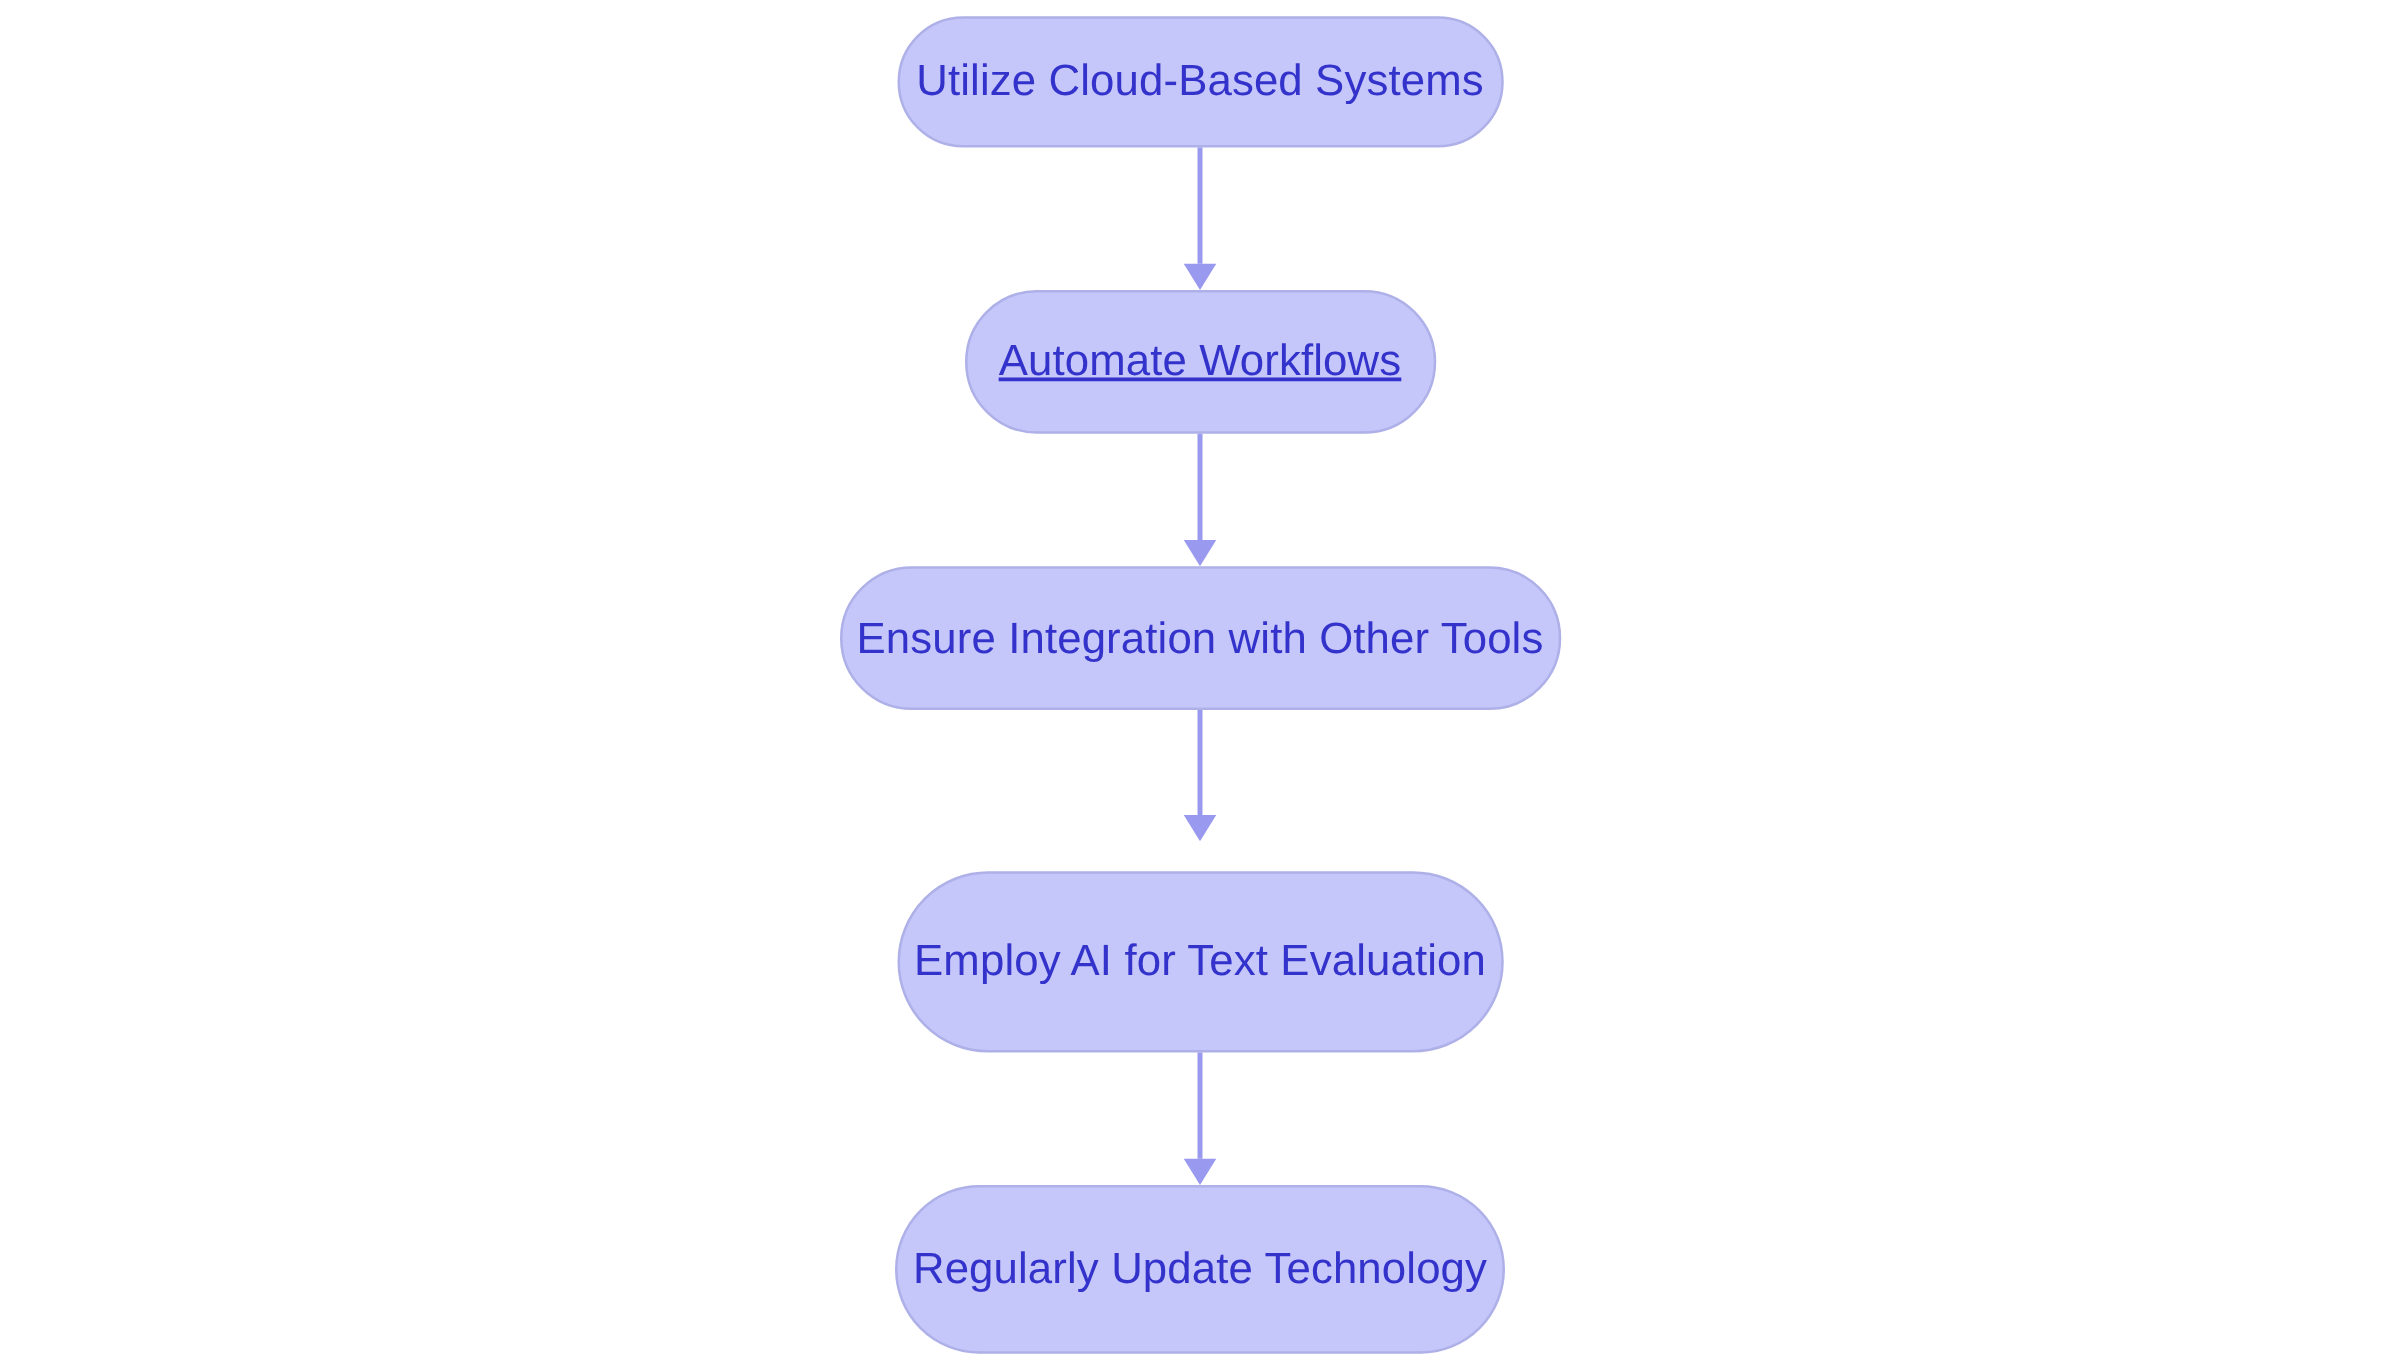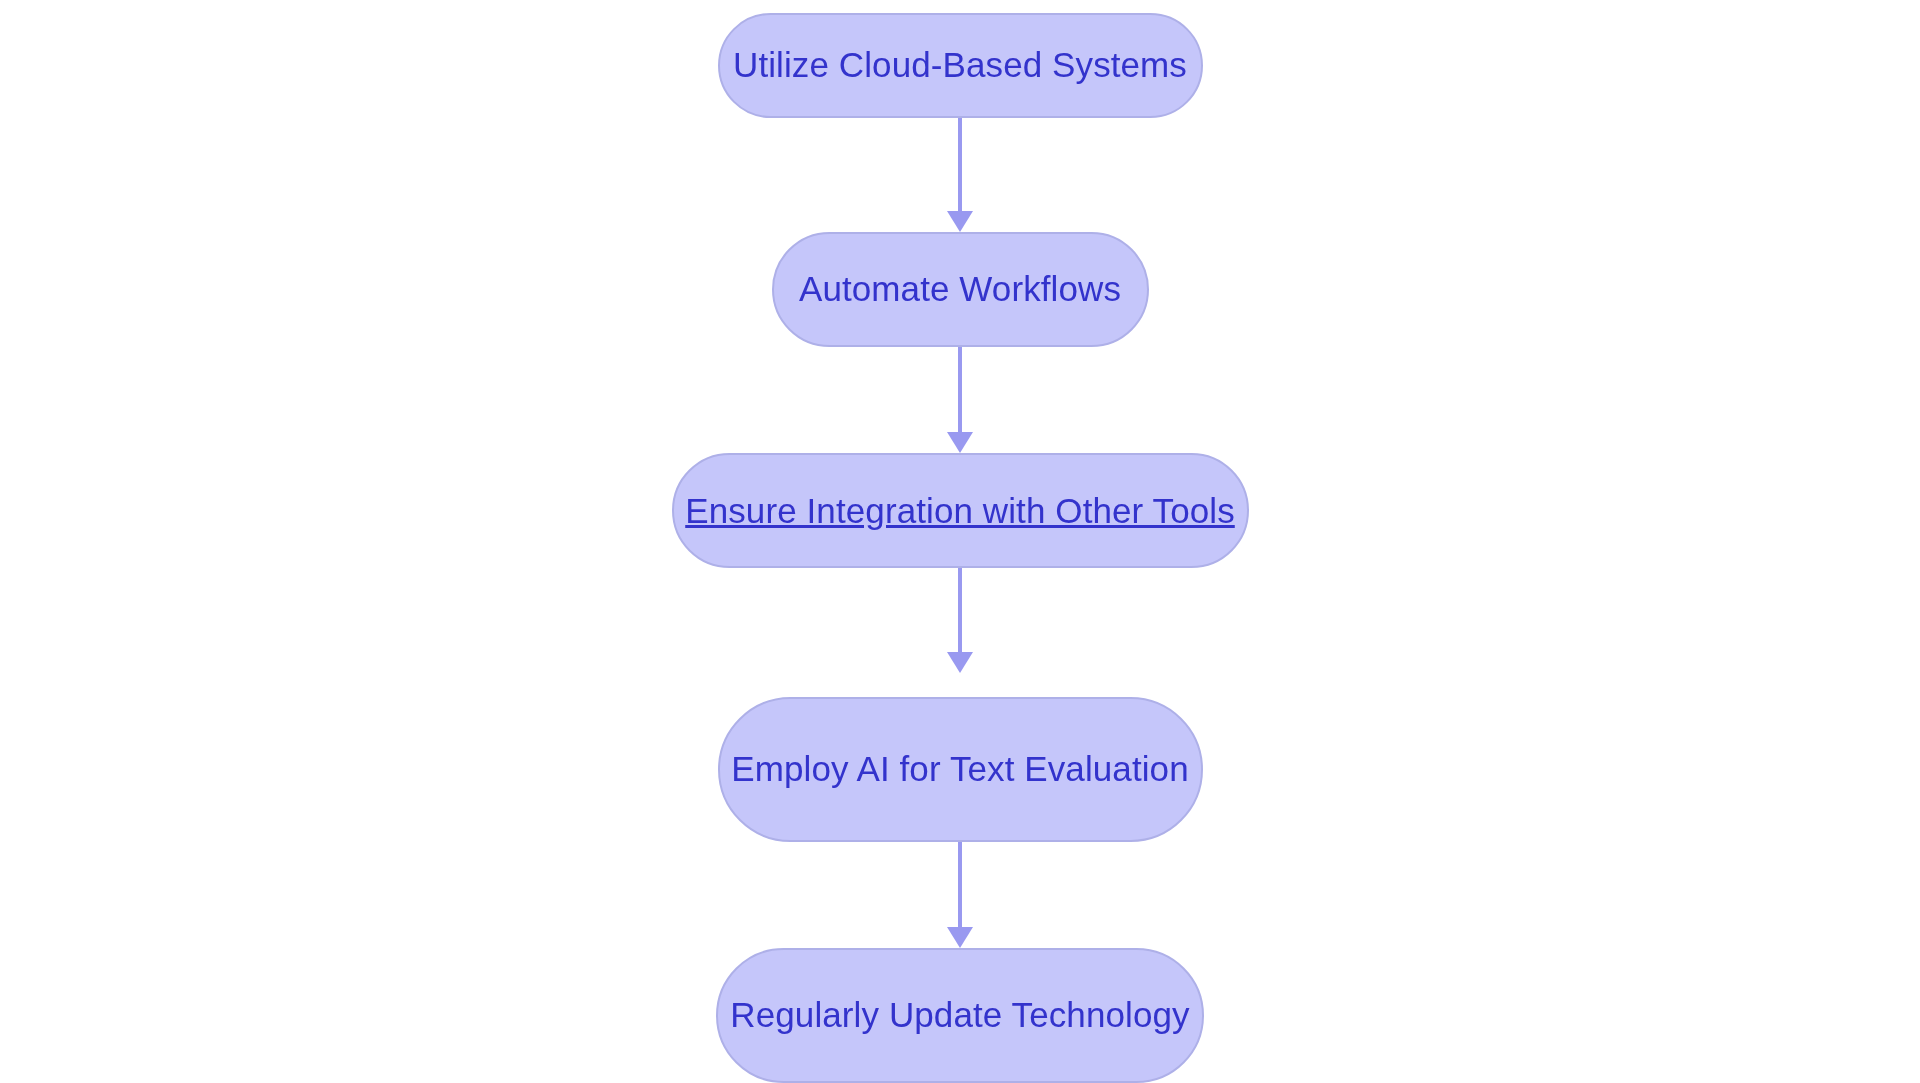--- a/index.html
+++ b/index.html
@@ -46,22 +46,22 @@
   }
   .node-label {
     font-size: 35px;
     font-weight: 400;
     letter-spacing: 0.1px;
     line-height: 1.1;
     color: #3333CC;
   }
   
   .node-1 { width: 485px; height: 110px; margin-top: 13px; }
-  .node-2 { width: 377px; height: 120px; }
-  .node-3 { width: 577px; height: 121px; text-decoration: underline; }
+  .node-2 { width: 377px; height: 120px; text-decoration: underline; }
+  .node-3 { width: 577px; height: 121px; }
   .node-4 { width: 485px; height: 152px; margin-top: 24px; }
   .node-5 { width: 488px; height: 142px; }
 
   .connector {
     position: relative;
     width: 30px;
     display: flex;
     flex-direction: column;
     align-items: center;
     justify-content: flex-start;

